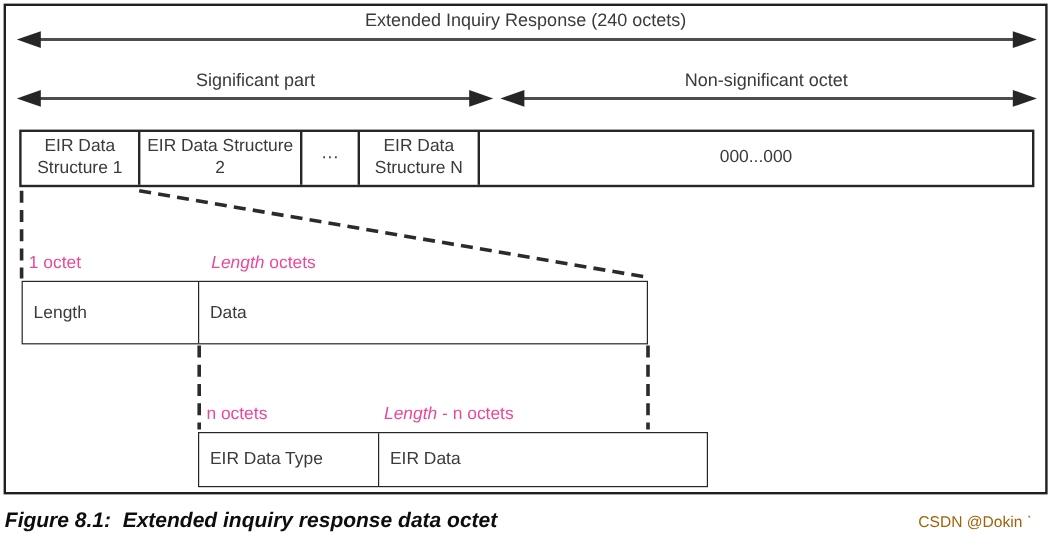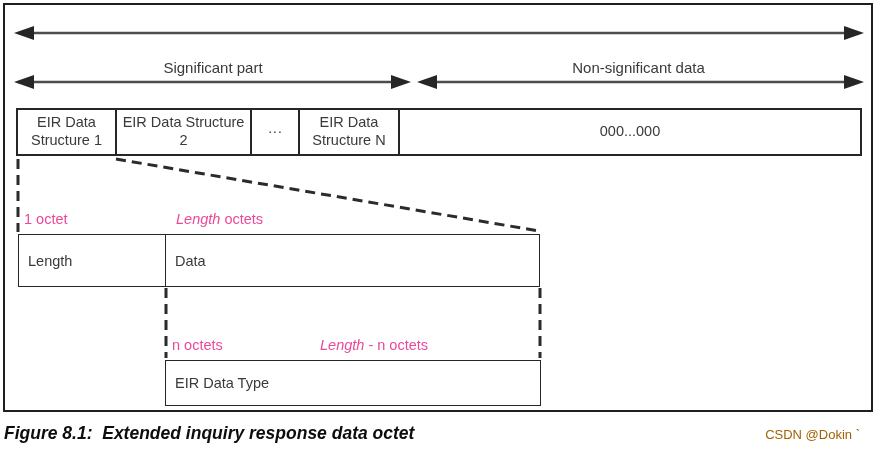--- a/index.html
+++ b/index.html
@@ -69,21 +69,21 @@
     padding: 0 2px;
   }
   .row1 .cell:last-child { border-right: none; flex: 1; }
   .box2 {
     left: 18px; top: 234px;
     width: 522px; height: 53px;
     border: 1.5px solid #262626;
   }
   .box3 {
     left: 165px; top: 360px;
-    width: 376px; height: 46px;
+    width: 425px; height: 46px;
     border: 1.5px solid #262626;
   }
   .box2 .cell, .box3 .cell {
     box-sizing: border-box;
     display: flex;
     align-items: center;
     font-size: 14.5px;
     padding-left: 9px;
     border-right: 1.5px solid #262626;
   }
@@ -133,23 +133,24 @@
     </g>
 
     <g stroke="#2b2b2b" stroke-width="3" fill="none" stroke-dasharray="10 6">
       <path d="M18,159 V232"></path>
       <path d="M116,159 L539,231"></path>
       <path d="M166,288 V358"></path>
       <path d="M540,288 V358"></path>
     </g>
   </svg>
 
+  <div class="lbl center" style="left:0; top:9px; width:876px;">Extended Inquiry Response (240 octets)</div>
 
   <div class="lbl center" style="left:16px; top:59px; width:394px;">Significant part</div>
-  <div class="lbl center" style="left:415px; top:59px; width:447px;">Non-significant data</div>
+  <div class="lbl center" style="left:415px; top:59px; width:447px;">Non-significant octet</div>
 
   <div class="cellbox row1">
     <div class="cell" style="width:99px;">EIR Data Structure 1</div>
     <div class="cell" style="width:135px;">EIR Data Structure 2</div>
     <div class="cell" style="width:48px;">···</div>
     <div class="cell" style="width:100px;">EIR Data Structure N</div>
     <div class="cell">000...000</div>
   </div>
 
   <div class="small-lbl" style="left:24px; top:211px;">1 octet</div>
@@ -162,18 +163,19 @@
     <div class="cell">Data</div>
   </div>
 
   <div class="small-lbl" style="left:172px; top:337px;">n octets</div>
   <div class="small-lbl" style="left:320px; top:337px;">
     <span class="it">Length</span><span> - n octets</span>
   </div>
 
   <div class="cellbox box3">
     <div class="cell" style="width:150px;">EIR Data Type</div>
+    <div class="cell">EIR Data</div>
   </div>
 
   <div class="caption">Figure 8.1:  Extended inquiry response data octet</div>
   <div class="watermark">CSDN @Dokin ˋ</div>
 
 </div>
 
 </body></html>

